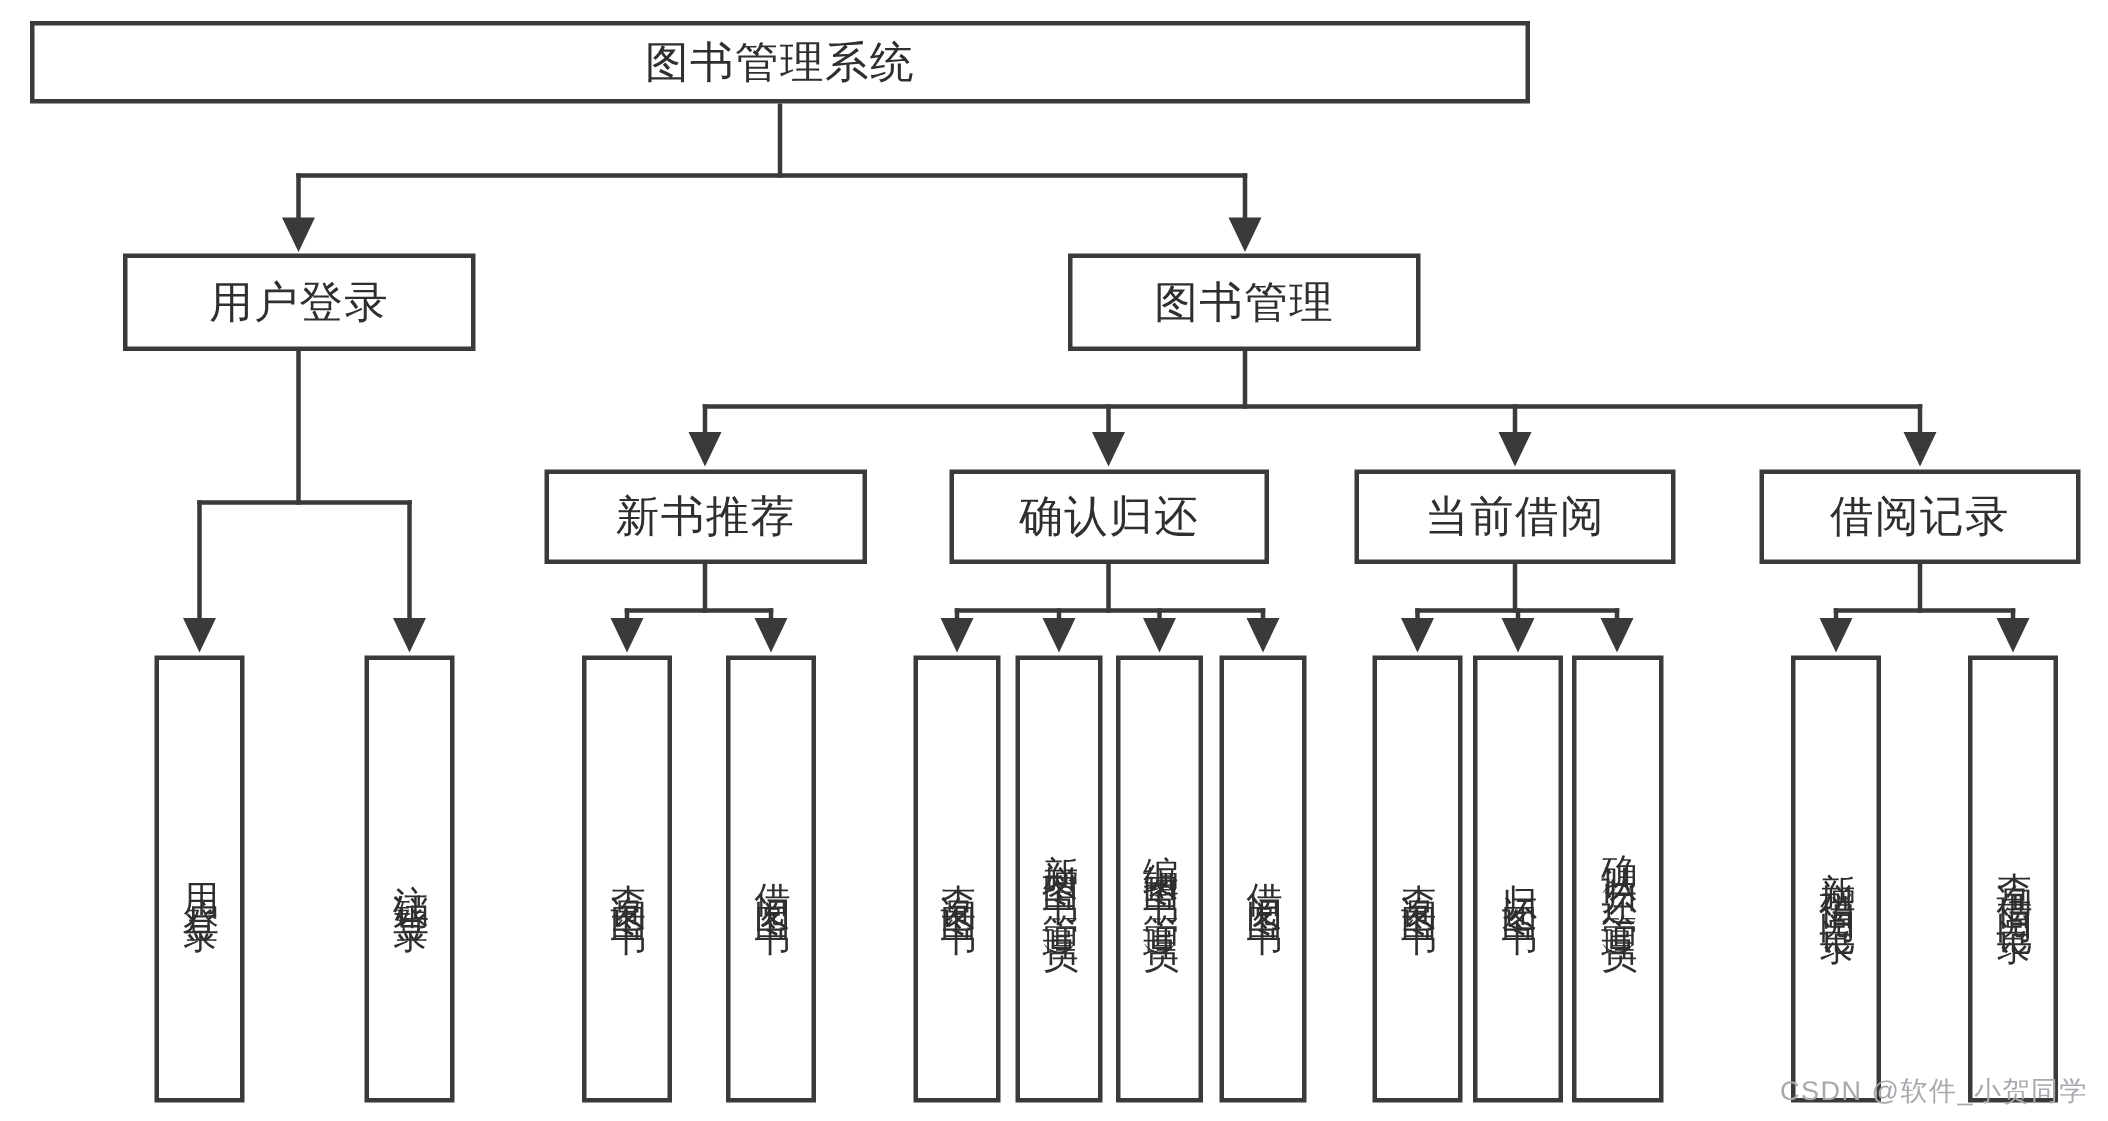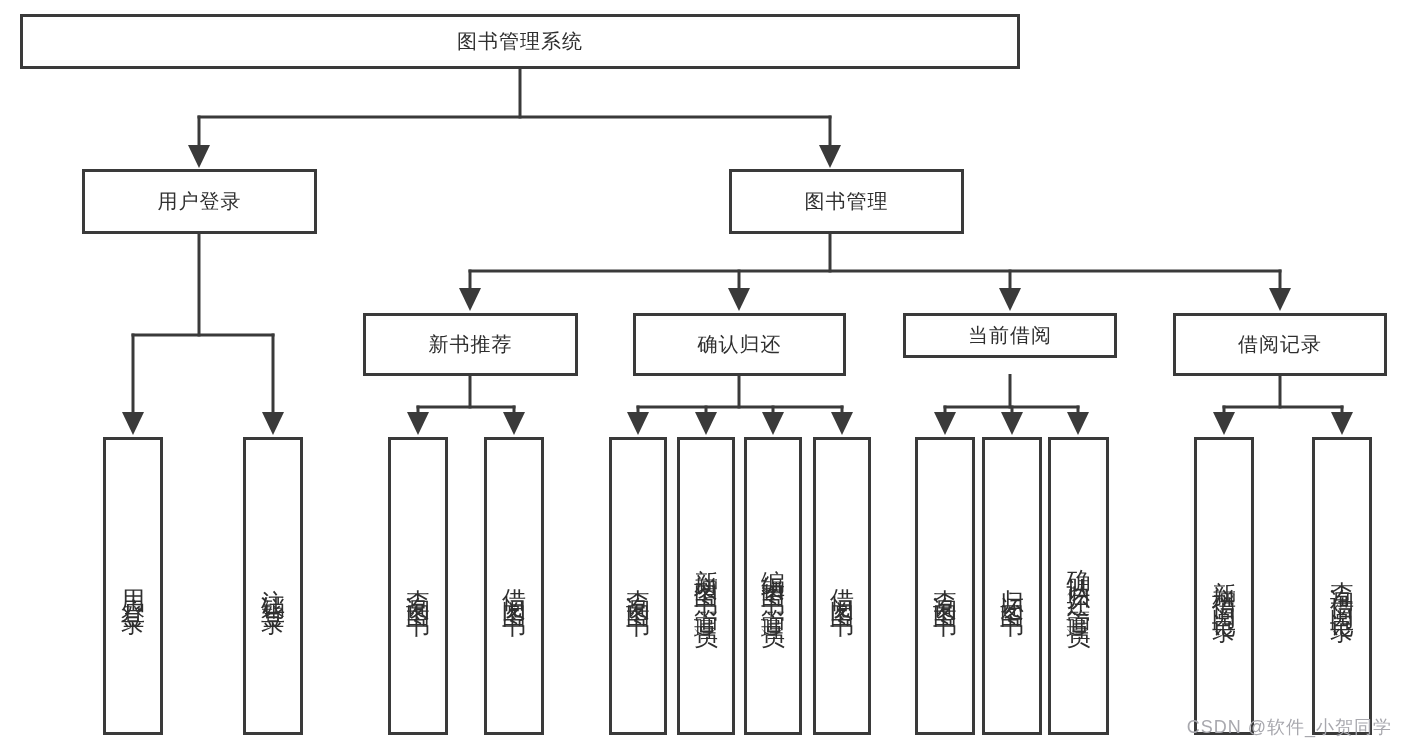--- a/index.html
+++ b/index.html
@@ -18,21 +18,21 @@
   .canvas{position:absolute;left:0;top:0;width:1405px;height:747px;}
   svg.connectors{position:absolute;left:0;top:0;pointer-events:none;}
   svg.connectors line{stroke:var(--line);stroke-width:3;}
   svg.connectors polygon{fill:var(--line);}
   .box{
     position:absolute;box-sizing:border-box;
     border:3px solid var(--line);
     background:#fff;
     display:flex;align-items:center;justify-content:center;
     color:var(--text);
-    font-size:20px;letter-spacing:1px;
+    font-size:29px;letter-spacing:1px;
     text-align:center;white-space:nowrap;
   }
   .leaf{
     writing-mode:vertical-rl;
     text-orientation:mixed;
     font-size:24px;
     letter-spacing:8px;
     line-height:1;
     white-space:normal;
   }
@@ -120,25 +120,25 @@
       <line x1="1224" y1="405.5" x2="1224" y2="414"></line>
       <polygon points="1213,412 1235,412 1224,435"></polygon>
       <line x1="1342" y1="405.5" x2="1342" y2="414"></line>
       <polygon points="1331,412 1353,412 1342,435"></polygon>
     </g>
   </svg>
 
   <div class="box" style="left:20px;top:14px;width:1000px;height:55px;">图书管理系统</div>
 
   <div class="box" style="left:82px;top:169px;width:235px;height:65px;">用户登录</div>
-  <div class="box" style="left:712px;top:169px;width:235px;height:65px;margin-left:17px;">图书管理</div>
+  <div class="box" style="left:712px;top:169px;width:235px;height:65px;">图书管理</div>
 
   <div class="box" style="left:363px;top:313px;width:215px;height:63px;">新书推荐</div>
   <div class="box" style="left:633px;top:313px;width:213px;height:63px;">确认归还</div>
-  <div class="box" style="left:903px;top:313px;width:214px;height:45px;">当前借阅</div>
+  <div class="box" style="left:903px;top:313px;width:214px;height:63px;">当前借阅</div>
   <div class="box" style="left:1173px;top:313px;width:214px;height:63px;">借阅记录</div>
 
   <div class="box leaf" style="left:103px;top:437px;width:60px;height:298px;">用户登录</div>
   <div class="box leaf" style="left:243px;top:437px;width:60px;height:298px;">注销登录</div>
 
   <div class="box leaf" style="left:388px;top:437px;width:60px;height:298px;">查询图书</div>
   <div class="box leaf" style="left:484px;top:437px;width:60px;height:298px;">借阅图书</div>
 
   <div class="box leaf" style="left:609px;top:437px;width:58px;height:298px;">查询图书</div>
   <div class="box leaf" style="left:677px;top:437px;width:58px;height:298px;">新增图书（管理员）</div>

